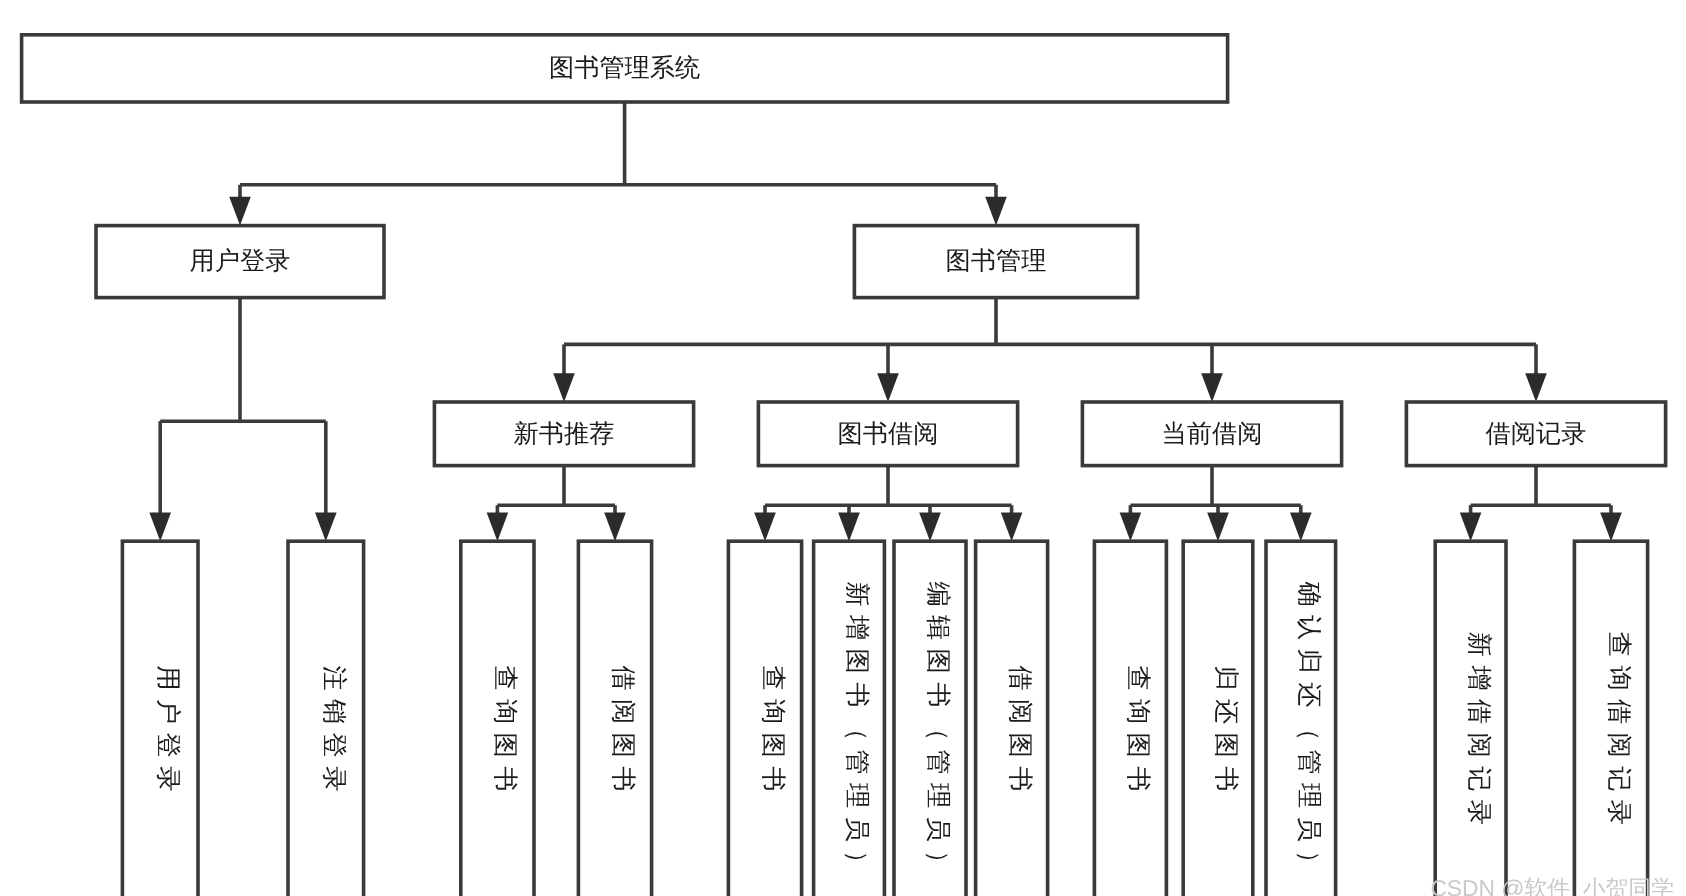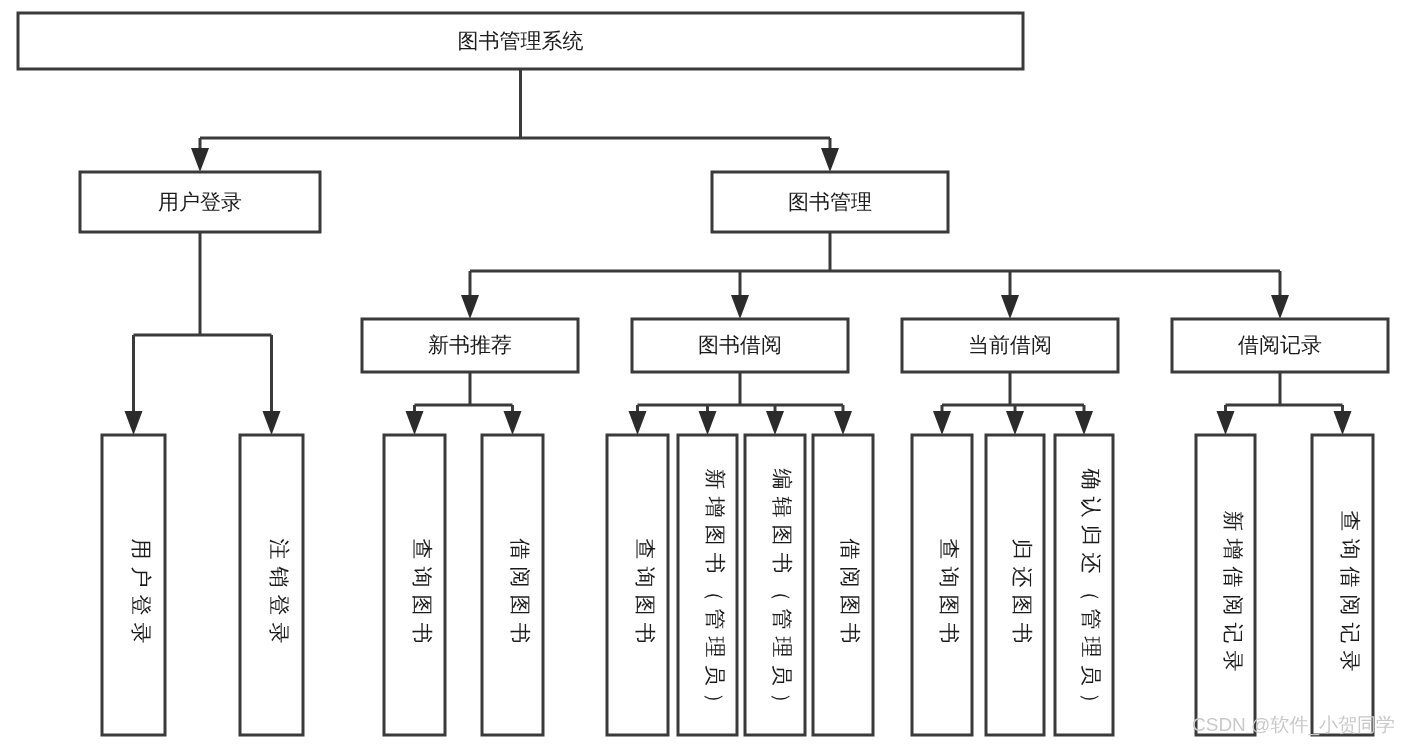--- a/index.html
+++ b/index.html
@@ -10,21 +10,21 @@
   body {
     width: 1405px;
     height: 747px;
     font-family: "Liberation Sans", "DejaVu Sans", sans-serif;
     overflow: hidden;
     position: relative;
   }
   #diagram-root {
     position: absolute;
     left: 0;
-    top: 0;
+    top: 16px;
     width: 1405px;
     height: 545px;
   }
   svg#flowchart {
     display: block;
     width: 1405px;
     height: 747px;
   }
   .node-box {
     fill: #ffffff;

